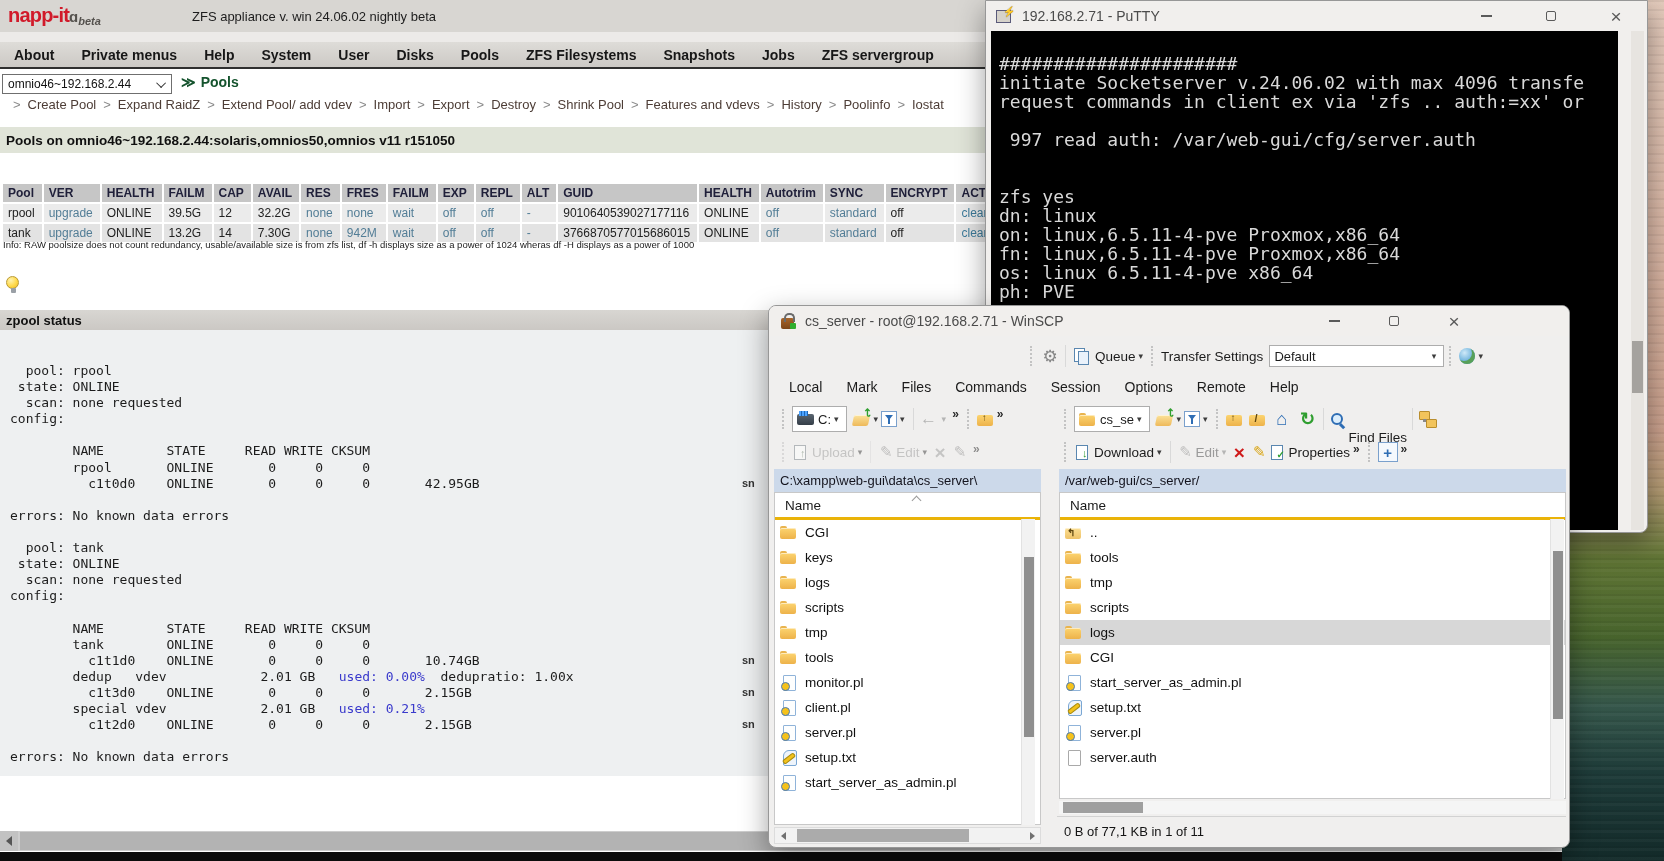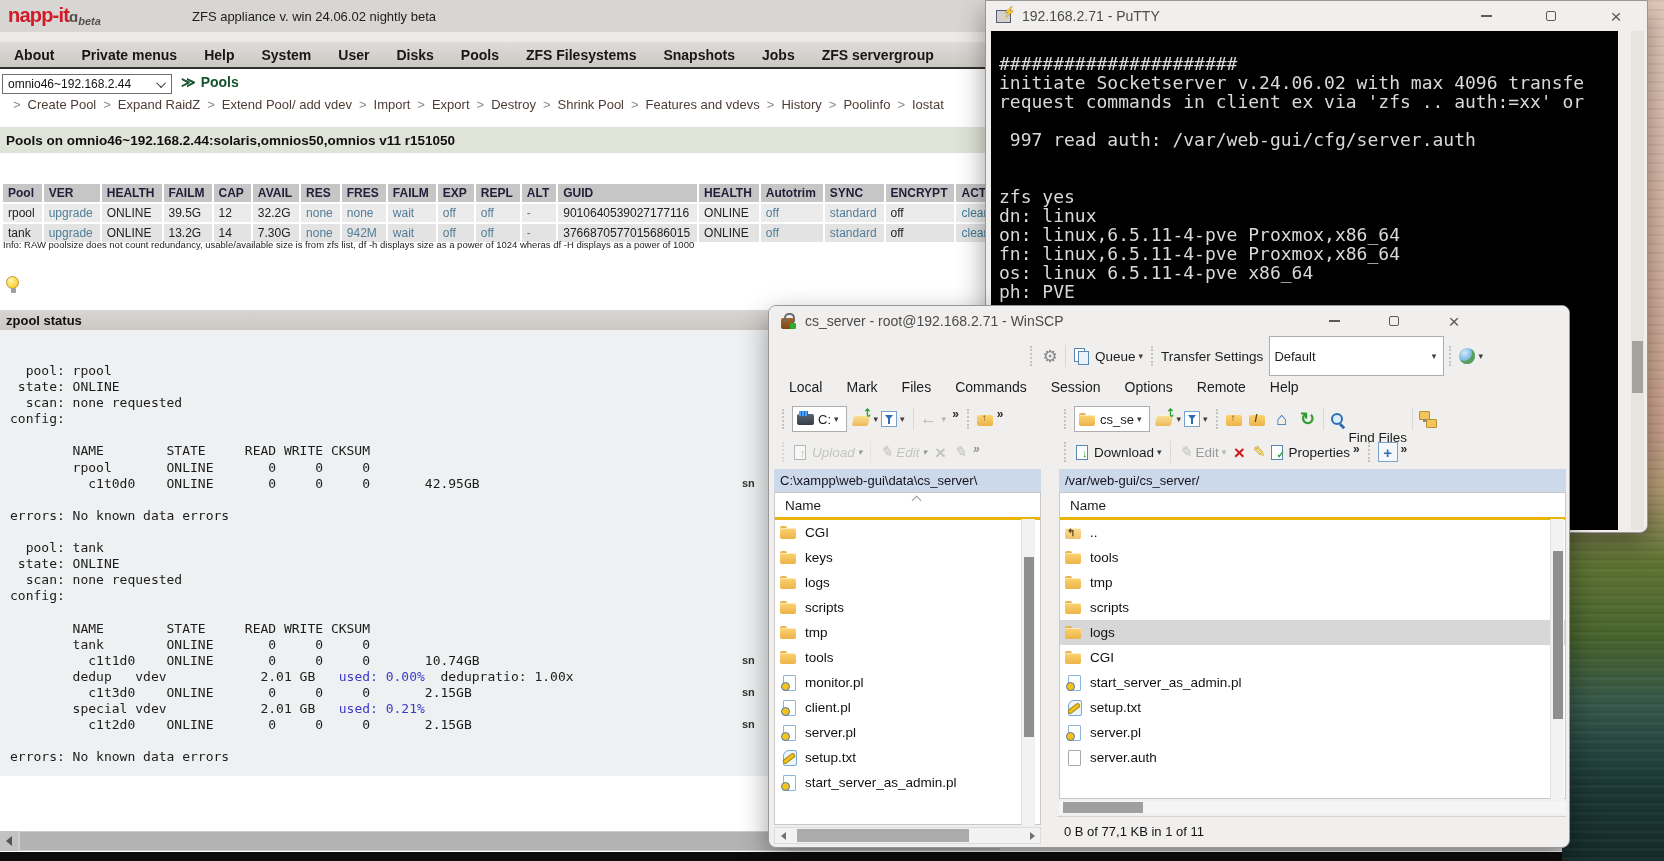--- a/index.html
+++ b/index.html
@@ -94,26 +94,26 @@
 
   .toolrow { position:absolute; left:0; width:100%; display:flex; align-items:center; }
   #tool1 { top:34px; height:32px; padding-left:256px; }
   #menurow { top:66px; height:30px; padding-left:20px; gap:24px; }
   #menurow .nav-item { font-size:14px; color:#1c1c1c; white-space:nowrap; cursor:pointer; }
   #tool2 { top:96px; height:34px; }
   #tool3 { top:130px; height:32px; }
   .tgroup { display:flex; align-items:center; }
   .lbl { font-size:13.5px; color:#1c1c1c; white-space:nowrap; }
   .lbl.dim2 { color:#9a9a9a; }
-  .dim { opacity:.5; filter:grayscale(.8);font-style:italic; }
+  .dim { opacity:.5; filter:grayscale(.8); }
   .dd { font-size:9px; color:#3c3c3c; margin:0 3px 0 3px; }
   .ov { font-size:12px; font-weight:700; color:#2a2a2a; margin:0 3px; align-self:flex-start; padding-top:1px; }
   .grip { width:5px; height:20px; border-left:2px dotted #c3c3c3; margin:0 5px; }
   .sep { width:1px; height:22px; background:#d9d9d9; margin:0 5px; }
-  .combo { height:40px; border:1px solid #adadad; background:#fff; display:flex; align-items:center; padding:0 4px; }
+  .combo { height:22px; border:1px solid #adadad; background:#fff; display:flex; align-items:center; padding:0 4px; }
   .combo .lbl { font-size:13px; }
 
   .ti { display:inline-flex; align-items:center; justify-content:center; width:20px; height:20px; position:relative; font-size:15px; }
   .ti-gear { color:#868686; font-size:17px; }
   .ti-queue::before { content:""; position:absolute; left:3px; top:2px; width:9px; height:12px; background:#fff; border:1px solid #5a87b0; }
   .ti-queue::after { content:""; position:absolute; left:7px; top:5px; width:9px; height:12px; background:#eaf2fb; border:1px solid #5a87b0; }
   .ti-globe { width:16px; height:16px; border-radius:50%;
     background:radial-gradient(circle at 35% 30%, #cfe9f8, #6fb3dd 55%, #3f84b5); box-shadow:inset -3px -3px 0 #58a058; }
   .ti-drive { width:17px; height:11px; background:linear-gradient(#5a6570,#353e48); border-radius:2px; position:relative; }
   .ti-drive::before { content:""; position:absolute; left:2px; top:-3px; width:9px; height:5px;

